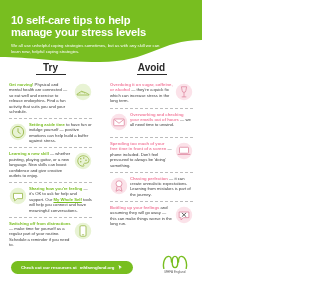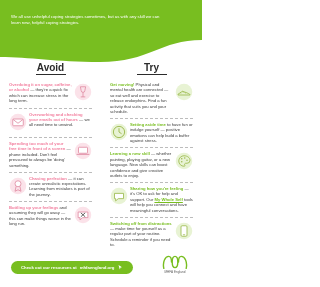--- a/index.html
+++ b/index.html
@@ -106,84 +106,26 @@
   }
 </style>
 </head>
 <body>
 
 <div id="header">
   <svg id="header-bg" viewBox="0 0 202 70" preserveAspectRatio="none">
     <path d="M0,0 H202 V40 C160,40 150,62 100,62 C55,62 30,57 0,57 Z" fill="#78be20"></path>
   </svg>
   <div id="header-inner">
+    <h1 id="header-title">10 self-care tips to help manage your stress levels</h1>
     <p id="header-sub">We all use unhelpful coping strategies sometimes, but as with any skill we can learn new, helpful coping strategies.</p>
   </div>
 </div>
 
 <div id="columns">
-
-  <div class="col col-avoid">
-    <div class="col-head">Avoid</div>
-
-    <div class="tip icon-right">
-      <span class="tipicon">
-        <svg viewBox="0 0 24 24">
-            <circle cx="12" cy="12" r="11" fill="#fbe2e9"></circle>
-            <path d="M8.5 5h7l-1 5a2.5 2.5 0 01-5 0z" fill="none" stroke="#e08ca3" stroke-width="1.1"></path>
-            <path d="M12 13v5M9.5 18.5h5" stroke="#e08ca3" stroke-width="1.1" stroke-linecap="round"></path>
-          </svg>
-      </span>
-      <span class="tip-text"><span class="tip-lead">Overdoing it on sugar, caffeine, or alcohol</span><span> — they're a quick fix which can increase stress in the long term.</span></span>
-    </div>
-
-    <div class="tip icon-left">
-      <span class="tipicon">
-        <svg viewBox="0 0 24 24">
-            <circle cx="12" cy="12" r="11" fill="#fbe2e9"></circle>
-            <rect x="5" y="8" width="14" height="9" rx="1" fill="#fff" stroke="#e08ca3" stroke-width="1.1"></rect>
-            <path d="M5.5 8.7l6.5 5 6.5-5" fill="none" stroke="#e08ca3" stroke-width="1.1"></path>
-          </svg>
-      </span>
-      <span class="tip-text"><span class="tip-lead">Overworking and checking your emails out of hours</span><span> — we all need time to unwind.</span></span>
-    </div>
-
-    <div class="tip icon-right">
-      <span class="tipicon">
-        <svg viewBox="0 0 24 24">
-            <circle cx="12" cy="12" r="11" fill="#fbe2e9"></circle>
-            <rect x="6" y="7" width="12" height="8" rx="1" fill="#fff" stroke="#e08ca3" stroke-width="1.1"></rect>
-            <path d="M4 16.5h16" stroke="#e08ca3" stroke-width="1.2" stroke-linecap="round"></path>
-          </svg>
-      </span>
-      <span class="tip-text"><span class="tip-lead">Spending too much of your free time in front of a screen</span><span> — phone included. Don't feel pressured to always be 'doing' something.</span></span>
-    </div>
-
-    <div class="tip icon-left">
-      <span class="tipicon">
-        <svg viewBox="0 0 24 24">
-            <circle cx="12" cy="12" r="11" fill="#fbe2e9"></circle>
-            <circle cx="12" cy="9" r="4" fill="#fff" stroke="#e08ca3" stroke-width="1.1"></circle>
-            <path d="M9.5 12.5L8 19l4-2 4 2-1.5-6.5" fill="none" stroke="#e08ca3" stroke-width="1.1" stroke-linejoin="round"></path>
-          </svg>
-      </span>
-      <span class="tip-text"><span class="tip-lead">Chasing perfection</span><span> — it can create unrealistic expectations. Learning from mistakes is part of the journey.</span></span>
-    </div>
-
-    <div class="tip icon-right">
-      <span class="tipicon">
-        <svg viewBox="0 0 24 24">
-            <circle cx="12" cy="12" r="11" fill="#fbe2e9"></circle>
-            <path d="M5.5 8h13v7.5h-7l-3.5 3v-3h-2.5z" fill="#fff" stroke="#e08ca3" stroke-width="1.1" stroke-linejoin="round"></path>
-            <path d="M9.5 9.5l5 4.5M14.5 9.5l-5 4.5" stroke="#444" stroke-width="1.1" stroke-linecap="round"></path>
-          </svg>
-      </span>
-      <span class="tip-text"><span class="tip-lead">Bottling up your feelings</span><span> and assuming they will go away — this can make things worse in the long run.</span></span>
-    </div>
-  </div>
 
   <div class="col col-try">
     <div class="col-head">Try</div>
 
     <div class="tip icon-right">
       <span class="tipicon">
         <svg viewBox="0 0 24 24">
             <circle cx="12" cy="12" r="11" fill="#e8f3d4"></circle>
             <path d="M4 15c2-1 4-3 6-4l3 1 5 2c1 .4 2 1 2 2H4z" fill="none" stroke="#9ab84a" stroke-width="1.1"></path>
             <path d="M7 12l1 2M10 11l1 2M13 12l1 2" stroke="#9ab84a" stroke-width="0.8"></path>
@@ -229,20 +171,79 @@
 
     <div class="tip icon-right">
       <span class="tipicon">
         <svg viewBox="0 0 24 24">
             <circle cx="12" cy="12" r="11" fill="#e8f3d4"></circle>
             <rect x="8" y="5" width="8" height="14" rx="1.5" fill="#fff" stroke="#9ab84a" stroke-width="1.1"></rect>
             <line x1="10.5" y1="17" x2="13.5" y2="17" stroke="#9ab84a" stroke-width="1"></line>
           </svg>
       </span>
       <span class="tip-text"><span class="tip-lead">Switching off from distractions</span><span> — make time for yourself as a regular part of your routine. Schedule a reminder if you need to.</span></span>
+    </div>
+  </div>
+
+  <div class="col col-avoid">
+    <div class="col-head">Avoid</div>
+
+    <div class="tip icon-right">
+      <span class="tipicon">
+        <svg viewBox="0 0 24 24">
+            <circle cx="12" cy="12" r="11" fill="#fbe2e9"></circle>
+            <path d="M8.5 5h7l-1 5a2.5 2.5 0 01-5 0z" fill="none" stroke="#e08ca3" stroke-width="1.1"></path>
+            <path d="M12 13v5M9.5 18.5h5" stroke="#e08ca3" stroke-width="1.1" stroke-linecap="round"></path>
+          </svg>
+      </span>
+      <span class="tip-text"><span class="tip-lead">Overdoing it on sugar, caffeine, or alcohol</span><span> — they're a quick fix which can increase stress in the long term.</span></span>
+    </div>
+
+    <div class="tip icon-left">
+      <span class="tipicon">
+        <svg viewBox="0 0 24 24">
+            <circle cx="12" cy="12" r="11" fill="#fbe2e9"></circle>
+            <rect x="5" y="8" width="14" height="9" rx="1" fill="#fff" stroke="#e08ca3" stroke-width="1.1"></rect>
+            <path d="M5.5 8.7l6.5 5 6.5-5" fill="none" stroke="#e08ca3" stroke-width="1.1"></path>
+          </svg>
+      </span>
+      <span class="tip-text"><span class="tip-lead">Overworking and checking your emails out of hours</span><span> — we all need time to unwind.</span></span>
+    </div>
+
+    <div class="tip icon-right">
+      <span class="tipicon">
+        <svg viewBox="0 0 24 24">
+            <circle cx="12" cy="12" r="11" fill="#fbe2e9"></circle>
+            <rect x="6" y="7" width="12" height="8" rx="1" fill="#fff" stroke="#e08ca3" stroke-width="1.1"></rect>
+            <path d="M4 16.5h16" stroke="#e08ca3" stroke-width="1.2" stroke-linecap="round"></path>
+          </svg>
+      </span>
+      <span class="tip-text"><span class="tip-lead">Spending too much of your free time in front of a screen</span><span> — phone included. Don't feel pressured to always be 'doing' something.</span></span>
+    </div>
+
+    <div class="tip icon-left">
+      <span class="tipicon">
+        <svg viewBox="0 0 24 24">
+            <circle cx="12" cy="12" r="11" fill="#fbe2e9"></circle>
+            <circle cx="12" cy="9" r="4" fill="#fff" stroke="#e08ca3" stroke-width="1.1"></circle>
+            <path d="M9.5 12.5L8 19l4-2 4 2-1.5-6.5" fill="none" stroke="#e08ca3" stroke-width="1.1" stroke-linejoin="round"></path>
+          </svg>
+      </span>
+      <span class="tip-text"><span class="tip-lead">Chasing perfection</span><span> — it can create unrealistic expectations. Learning from mistakes is part of the journey.</span></span>
+    </div>
+
+    <div class="tip icon-right">
+      <span class="tipicon">
+        <svg viewBox="0 0 24 24">
+            <circle cx="12" cy="12" r="11" fill="#fbe2e9"></circle>
+            <path d="M5.5 8h13v7.5h-7l-3.5 3v-3h-2.5z" fill="#fff" stroke="#e08ca3" stroke-width="1.1" stroke-linejoin="round"></path>
+            <path d="M9.5 9.5l5 4.5M14.5 9.5l-5 4.5" stroke="#444" stroke-width="1.1" stroke-linecap="round"></path>
+          </svg>
+      </span>
+      <span class="tip-text"><span class="tip-lead">Bottling up your feelings</span><span> and assuming they will go away — this can make things worse in the long run.</span></span>
     </div>
   </div>
 </div>
 
 <div id="footer">
   <button id="cta">
     <span>Check out our resources at </span>
       <span id="cta-strong">mhfaengland.org</span>
     <span id="cta-icon">
       <svg viewBox="0 0 10 10">

